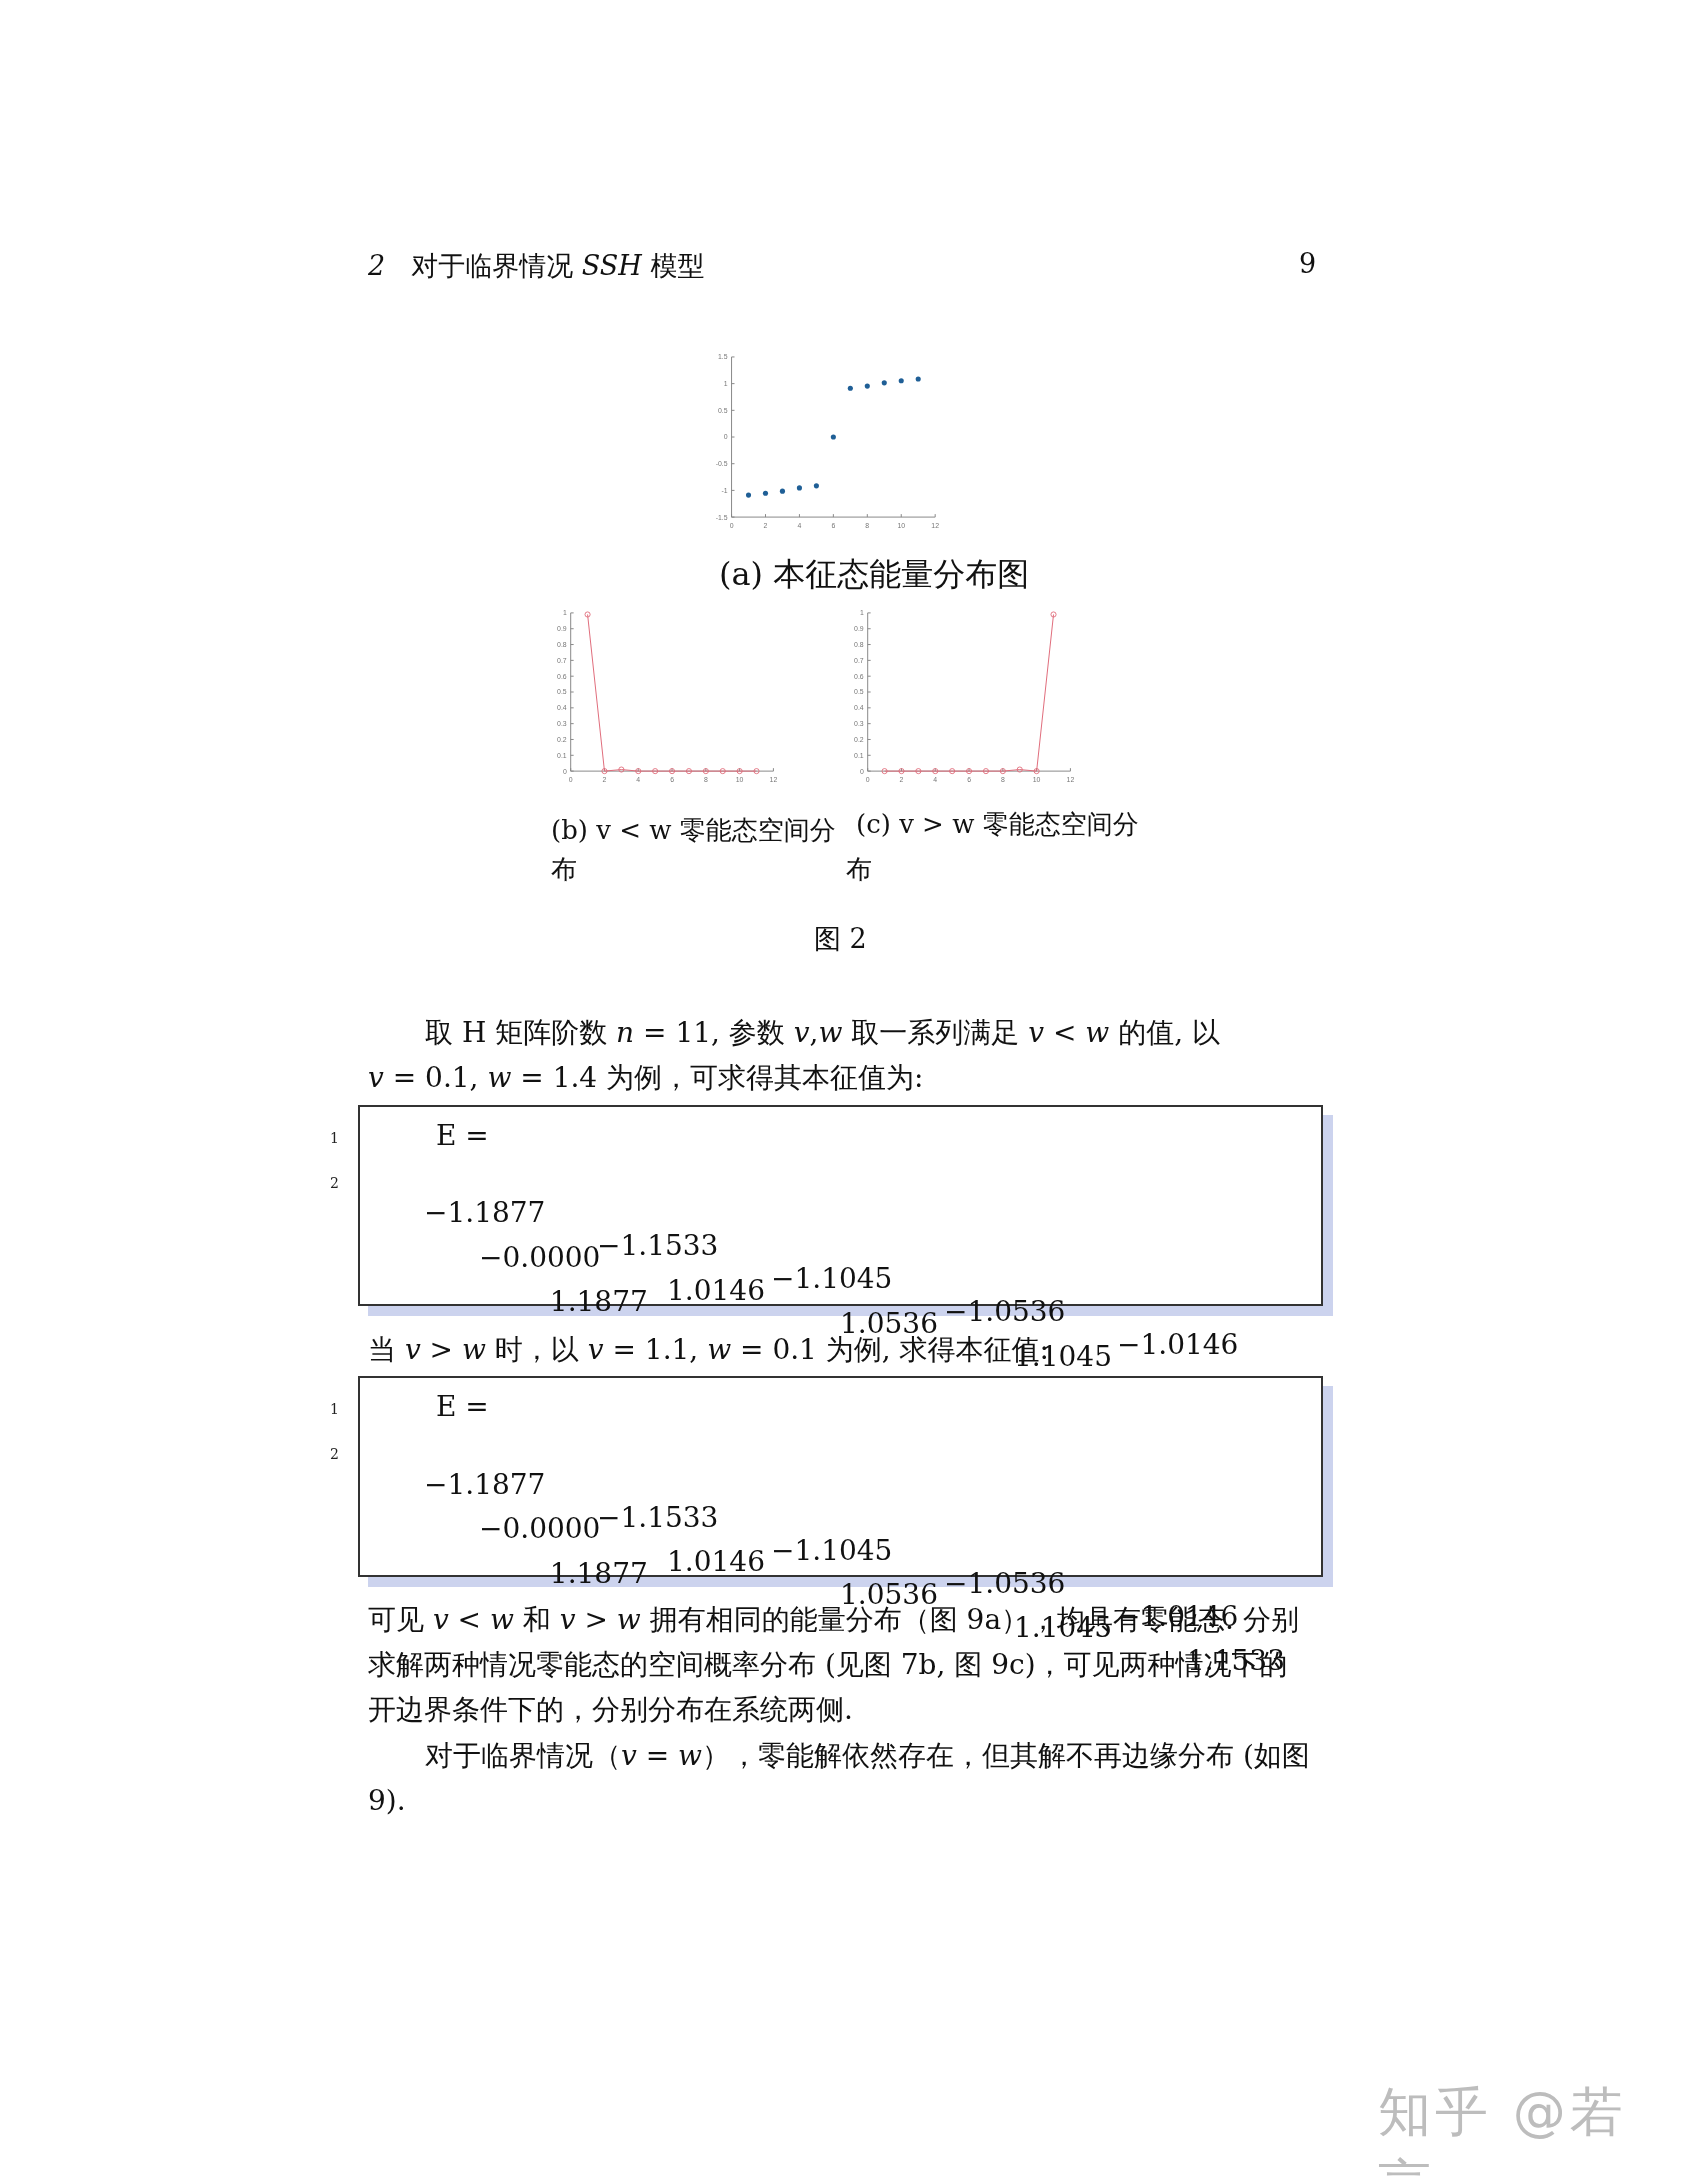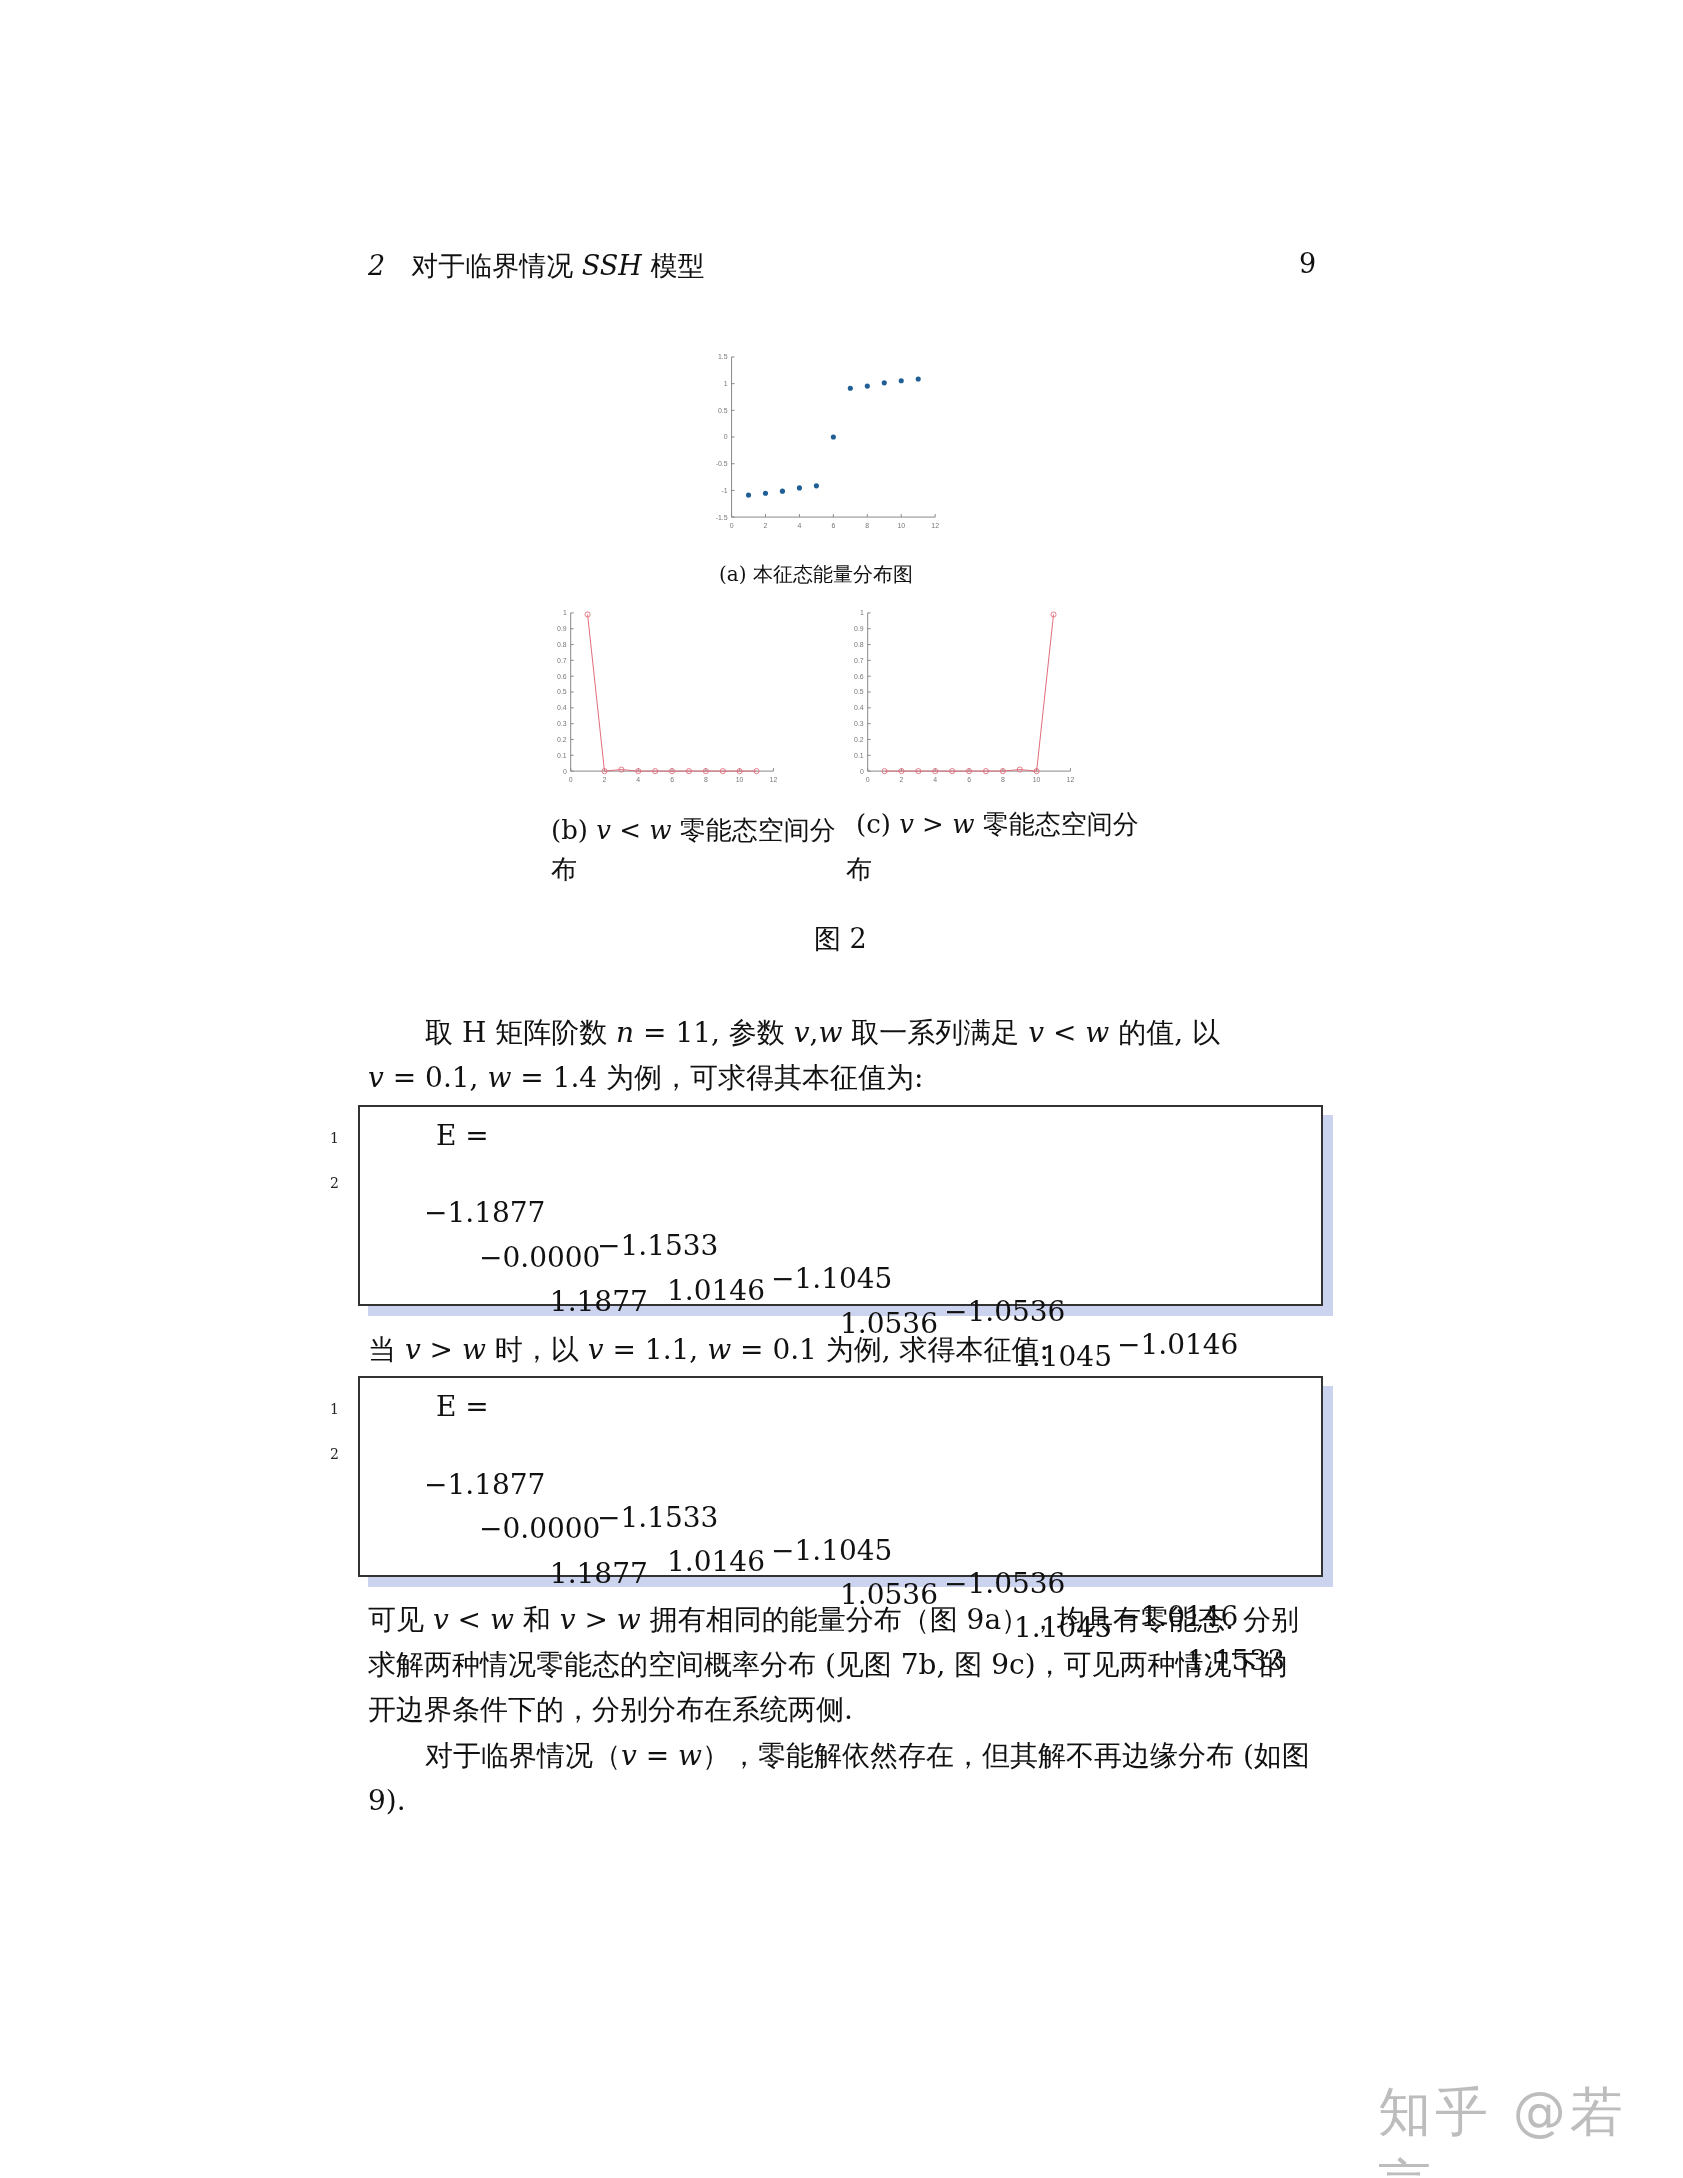--- a/index.html
+++ b/index.html
@@ -6,22 +6,22 @@
   body { width:1683px; height:2178px; position:relative; overflow:hidden;
          font-family: "DejaVu Serif", "Liberation Serif", serif; color:#111; }
   .abs { position:absolute; }
   .hdr { font-size:27px; top:248px; }
   .hdr-title { left:368px; }
   .hdr-title .num { font-style:italic; margin-right:26px; }
   .hdr-title .it { font-style:italic; }
   .hdr-page { left:1299px; }
   .chart { position:absolute; }
   .chart svg { display:block; }
-  .cap { font-size:20px; line-height:40px; }
-  .m { font-style:italic; }
+  .cap { font-size:32px; line-height:40px; }
+  .m { }
   .para { font-size:28px; line-height:45px; left:368px; width:948px; text-align:justify; }
   .indent { text-indent:57px; }
   .codebox { position:absolute; left:358px; width:961px; height:197px; border:2px solid #333; background:#fff; box-shadow: 10px 10px 0 #ccd3ee; }
   .lineno { position:absolute; left:330px; font-size:14px; color:#222; }
   .code { position:absolute; font-size:28px; white-space:pre; font-family:"DejaVu Serif","Liberation Serif",serif; }
   .wm { position:absolute; left:1378px; top:2077px; font-size:53px; color:#bdbdbd; font-family:"DejaVu Sans","Liberation Sans",sans-serif; letter-spacing:4px; }
 </style>
 </head>
 <body>
 

